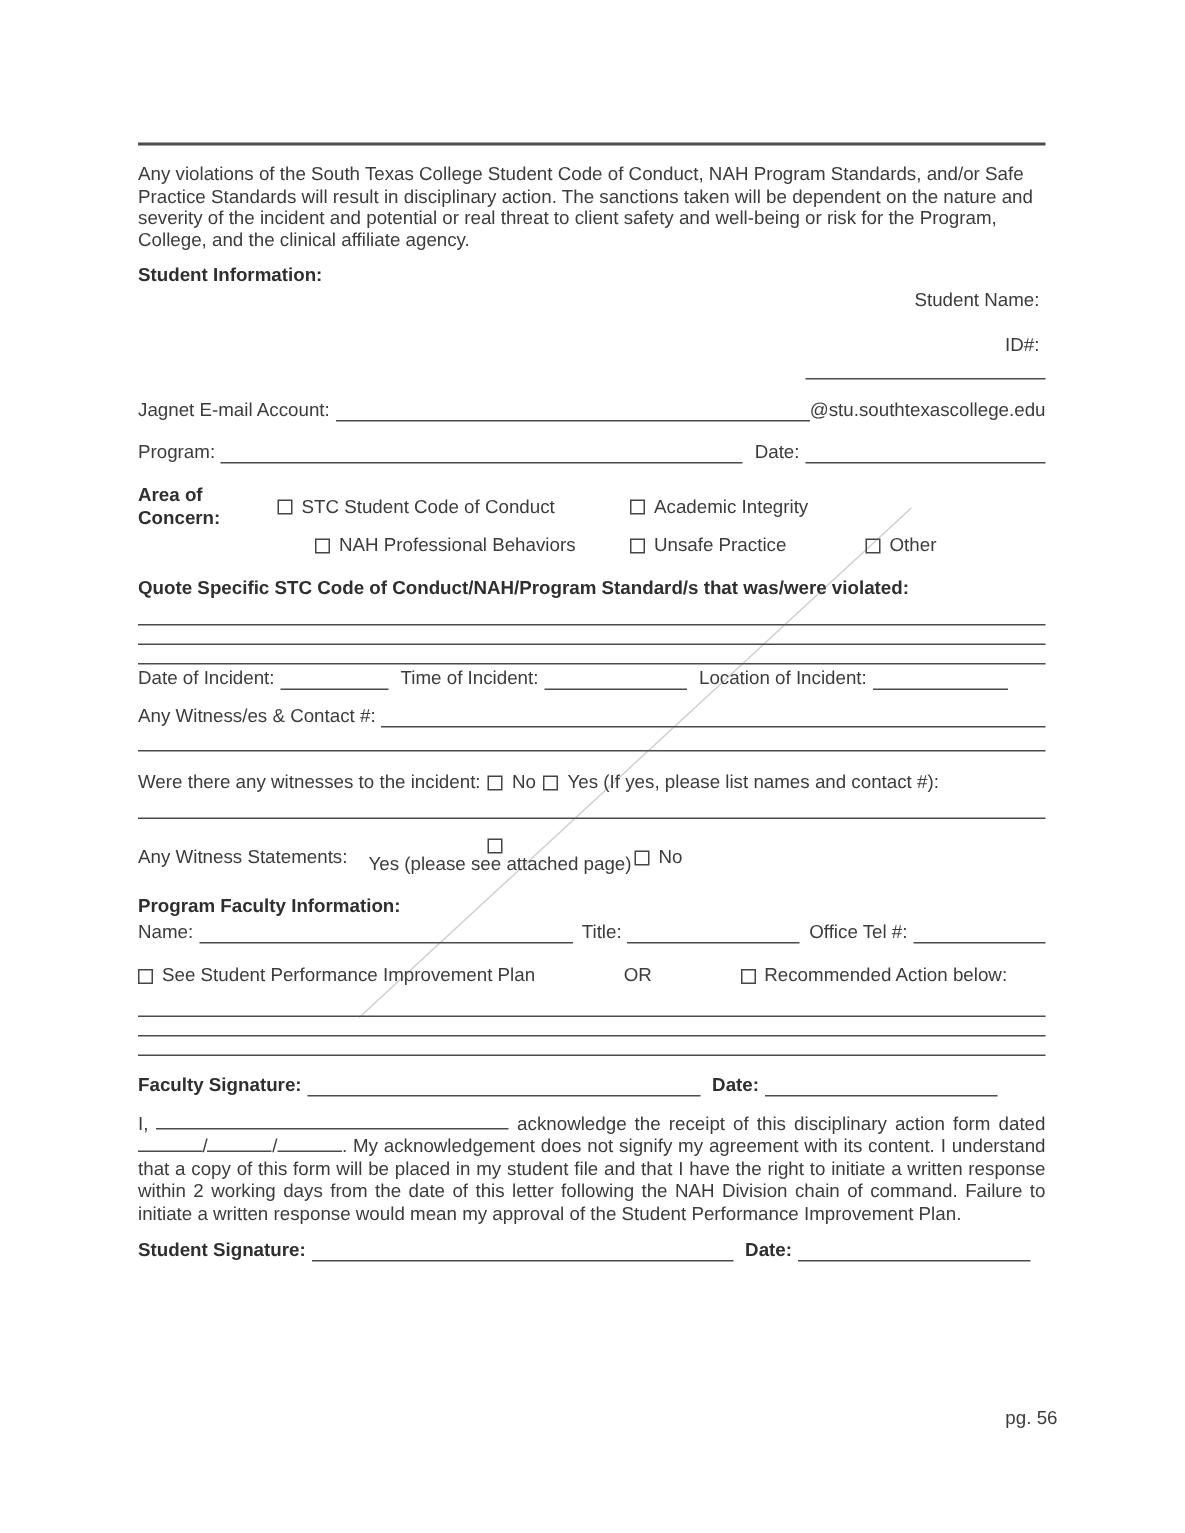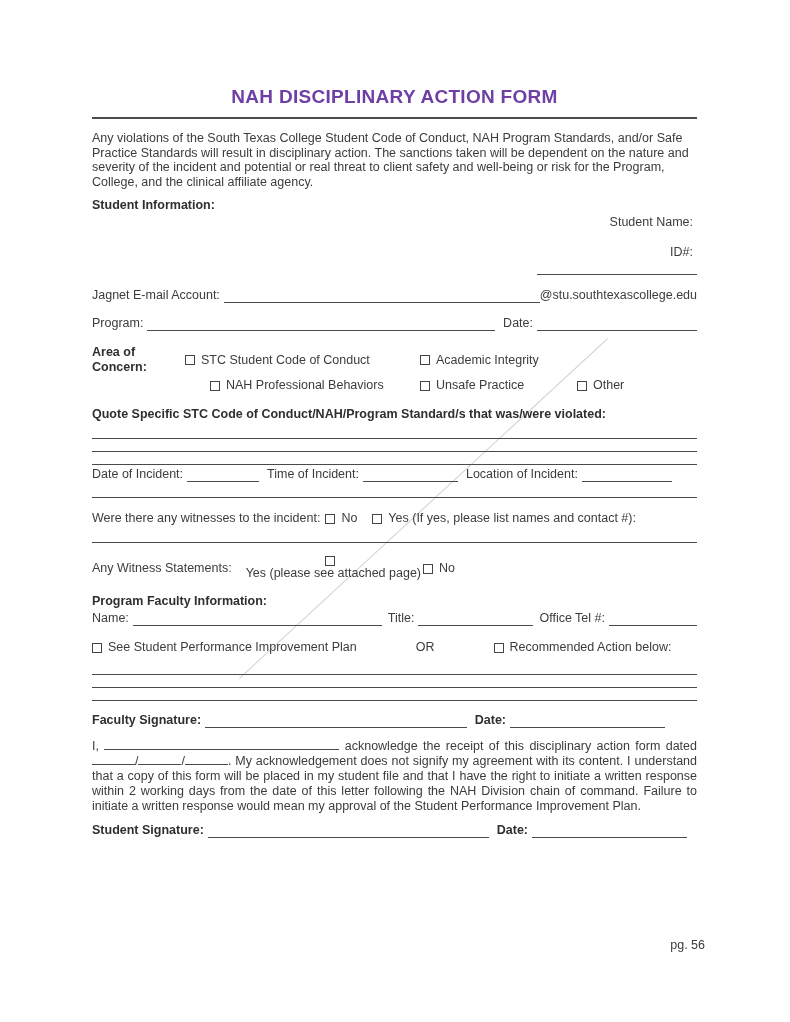--- a/index.html
+++ b/index.html
@@ -29,21 +29,20 @@
   .crease { position:absolute; left:173px; top:508px; width:501px; height:0;
             border-top:1px solid rgba(100,100,100,.30); transform:rotate(-42.7deg); }
 </style>
 </head>
 <body>
 
 <div class="page">
 
   <div class="crease"></div>
 
-  <div class="title">NAH DISCIPLINARY ACTION FORM</div>
   <div class="title-rule"></div>
 
   <p class="intro">Any violations of the South Texas College Student Code of Conduct, NAH Program Standards, and/or Safe Practice Standards will result in disciplinary action. The sanctions taken will be dependent on the nature and severity of the incident and potential or real threat to client safety and well-being or risk for the Program, College, and the clinical affiliate agency.</p>
 
   <div class="sec-heading">Student Information:</div>
 
   <div class="row" style="margin-top:2px;flex-direction:column;">
     <span class="lbl">Student Name:</span>
     <span class="blank grow"></span>
     <span class="lbl" style="padding-left:8px;">ID#:</span>
@@ -97,29 +96,33 @@
 
   <div class="row" style="margin-top:2px;">
     <span class="lbl">Date of Incident:</span>
     <span class="blank" style="width:72px; margin-right:8px;"></span>
     <span class="lbl">Time of Incident:</span>
     <span class="blank" style="width:95px; margin-right:8px;"></span>
     <span class="lbl">Location of Incident:</span>
     <span class="blank" style="width:90px;"></span>
   </div>
 
+  <div class="row" style="margin-top:10px;">
+    <span class="lbl">Any Witness/es &amp; Contact #:</span>
+    <span class="blank grow"></span>
+  </div>
   <div class="wline" style="height:16px;"></div>
 
   <div class="cbrow" style="margin-top:13px;">
     <span>Were there any witnesses to the incident:</span>
     <span class="opt" style="margin-left:5px;">
       <span class="cb"></span>
       <span>No</span>
     </span>
-    <span class="opt" style="margin-left:15px;justify-content:space-between;">
+    <span class="opt" style="margin-left:5px;justify-content:space-between;">
       <span class="cb"></span>
       <span>Yes (If yes, please list names and contact #):</span>
     </span>
   </div>
   <div class="wline" style="height:17px;"></div>
 
   <div class="cbrow" style="margin-top:13px;">
     <span>Any Witness Statements:</span>
     <span class="opt" style="margin-left:14px;flex-direction:column;">
       <span class="cb"></span>

